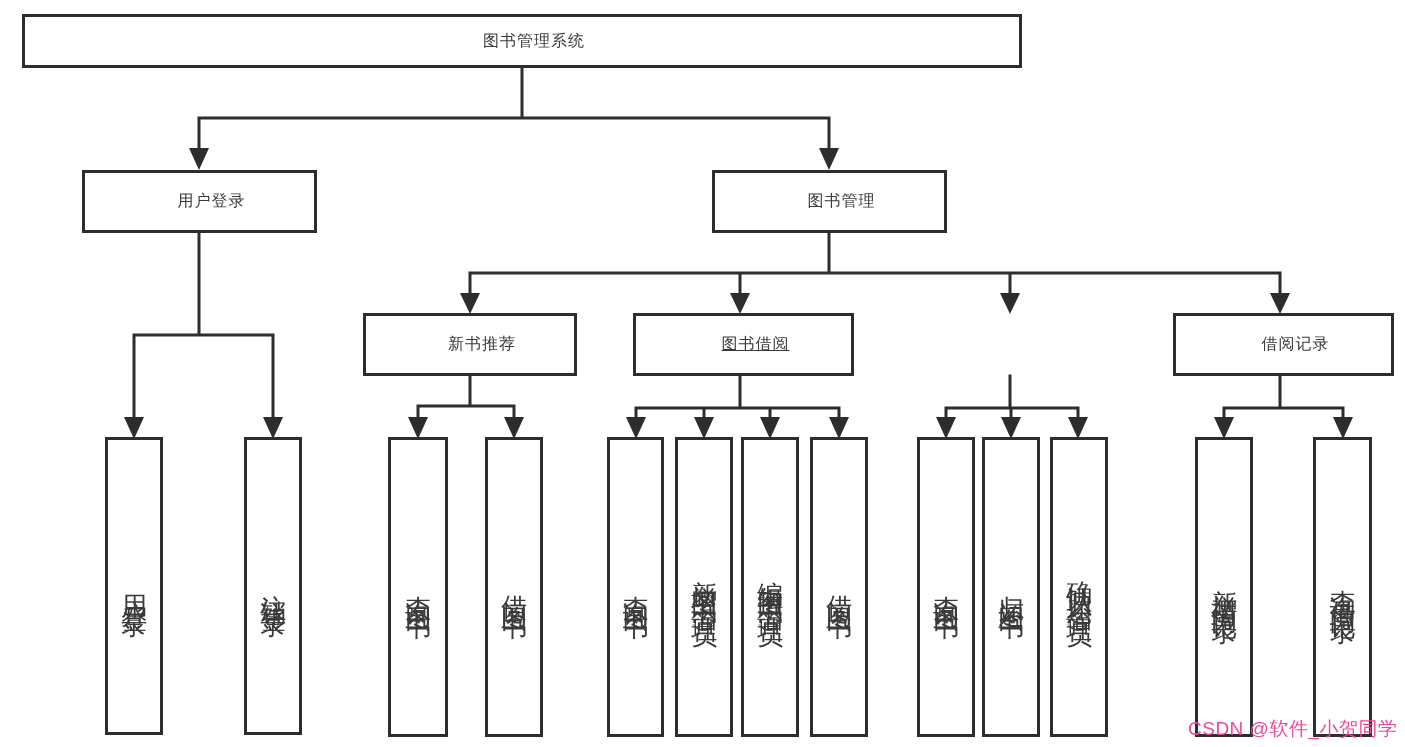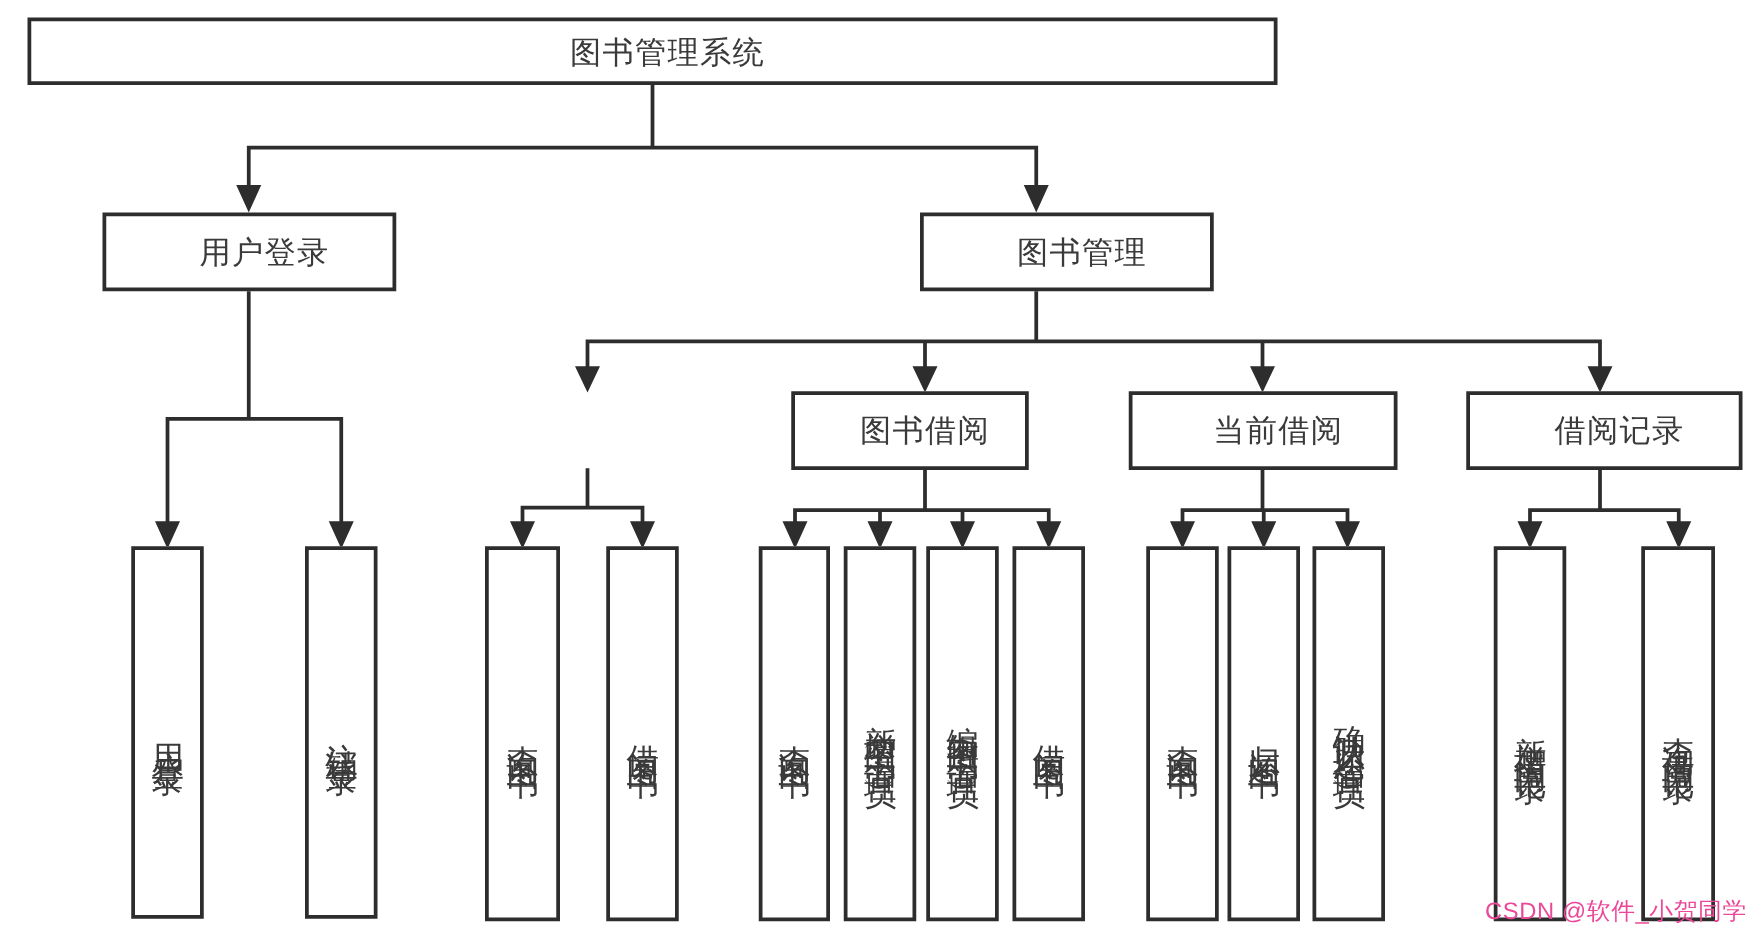--- a/index.html
+++ b/index.html
@@ -25,21 +25,21 @@
     position: absolute;
     border: 3px solid #2d2d2d;
     background: #ffffff;
     display: flex;
     align-items: center;
     justify-content: center;
     color: #3a3a3a;
     z-index: 2;
   }
 
-  .hbox { font-size: 25px; letter-spacing: 1px; white-space: nowrap; padding-left: 24px; }
+  .hbox { font-size: 16px; letter-spacing: 1px; white-space: nowrap; padding-left: 24px; }
 
   .vbox { font-size: 26px; }
   .vtext {
     writing-mode: vertical-rl;
     text-orientation: mixed;
     letter-spacing: 6px;
     line-height: 1.05;
   }
 
   .watermark {
@@ -82,29 +82,29 @@
       M1214 417 H1234 L1224 439 Z M1333 417 H1353 L1343 439 Z"></path>
   </svg>
 
   <div class="box hbox" style="left:22px; top:14px; width:1000px; height:54px;">
     <span>图书管理系统</span>
   </div>
 
   <div class="box hbox" style="left:82px; top:170px; width:235px; height:63px;">
     <span>用户登录</span>
   </div>
-  <div class="box hbox" style="left:712px; top:170px; width:235px; height:63px;margin-left:24px;">
+  <div class="box hbox" style="left:712px; top:170px; width:235px; height:63px;">
     <span>图书管理</span>
   </div>
 
-  <div class="box hbox" style="left:633px; top:313px; width:190px; height:63px;">
+  <div class="box hbox" style="left:363px; top:313px; width:214px; height:63px;">
+    <span>新书推荐</span>
+  </div>
+  <div class="box hbox" style="left:633px; top:313px; width:221px; height:63px;text-decoration:underline;">
     <span>图书借阅</span>
-  </div>
-  <div class="box hbox" style="left:903px; top:313px; width:215px; height:63px;">
-    <span>当前借阅</span>
   </div>
   <div class="box hbox" style="left:1173px; top:313px; width:221px; height:63px;">
     <span>借阅记录</span>
   </div>
 
   <div class="box vbox" style="left:105px; top:437px; width:58px; height:298px;">
     <span class="vtext">用户登录</span>
   </div>
   <div class="box vbox" style="left:244px; top:437px; width:58px; height:298px;">
     <span class="vtext">注销登录</span>

